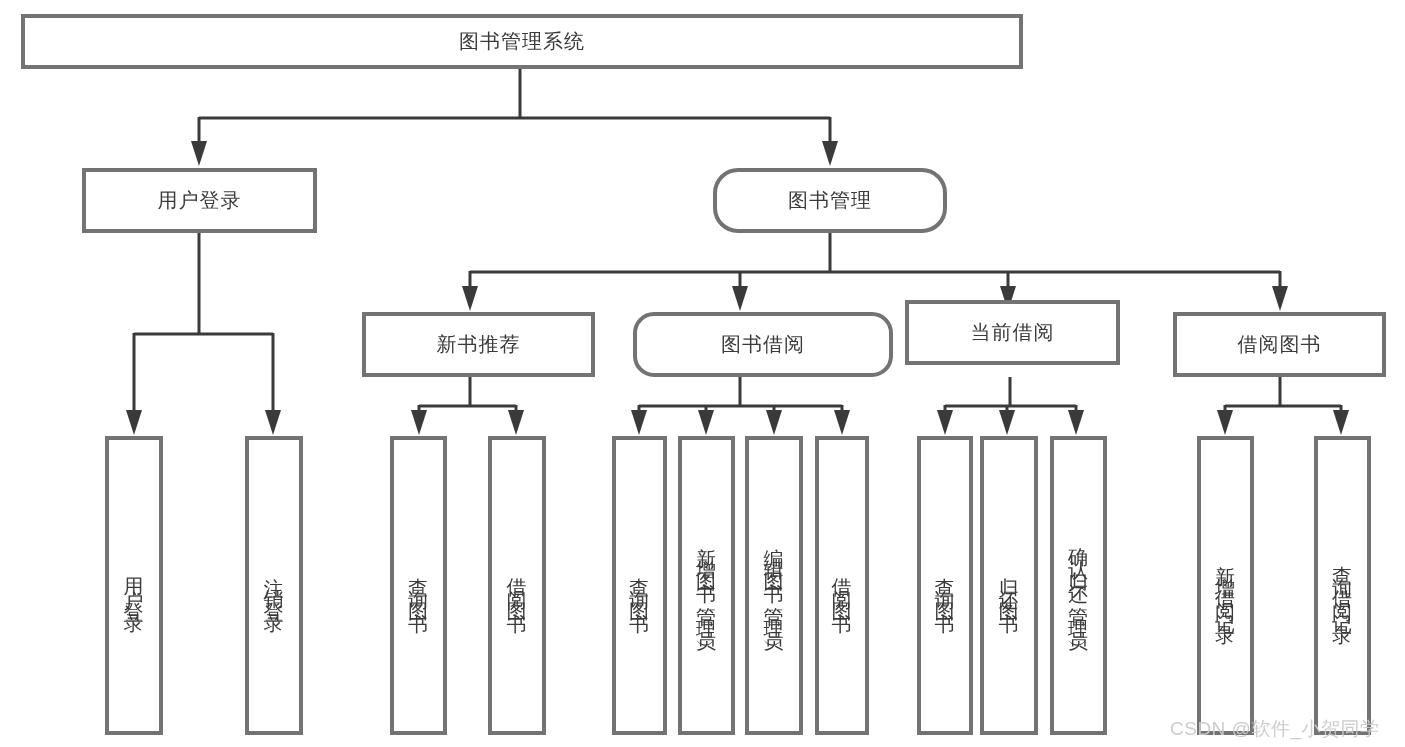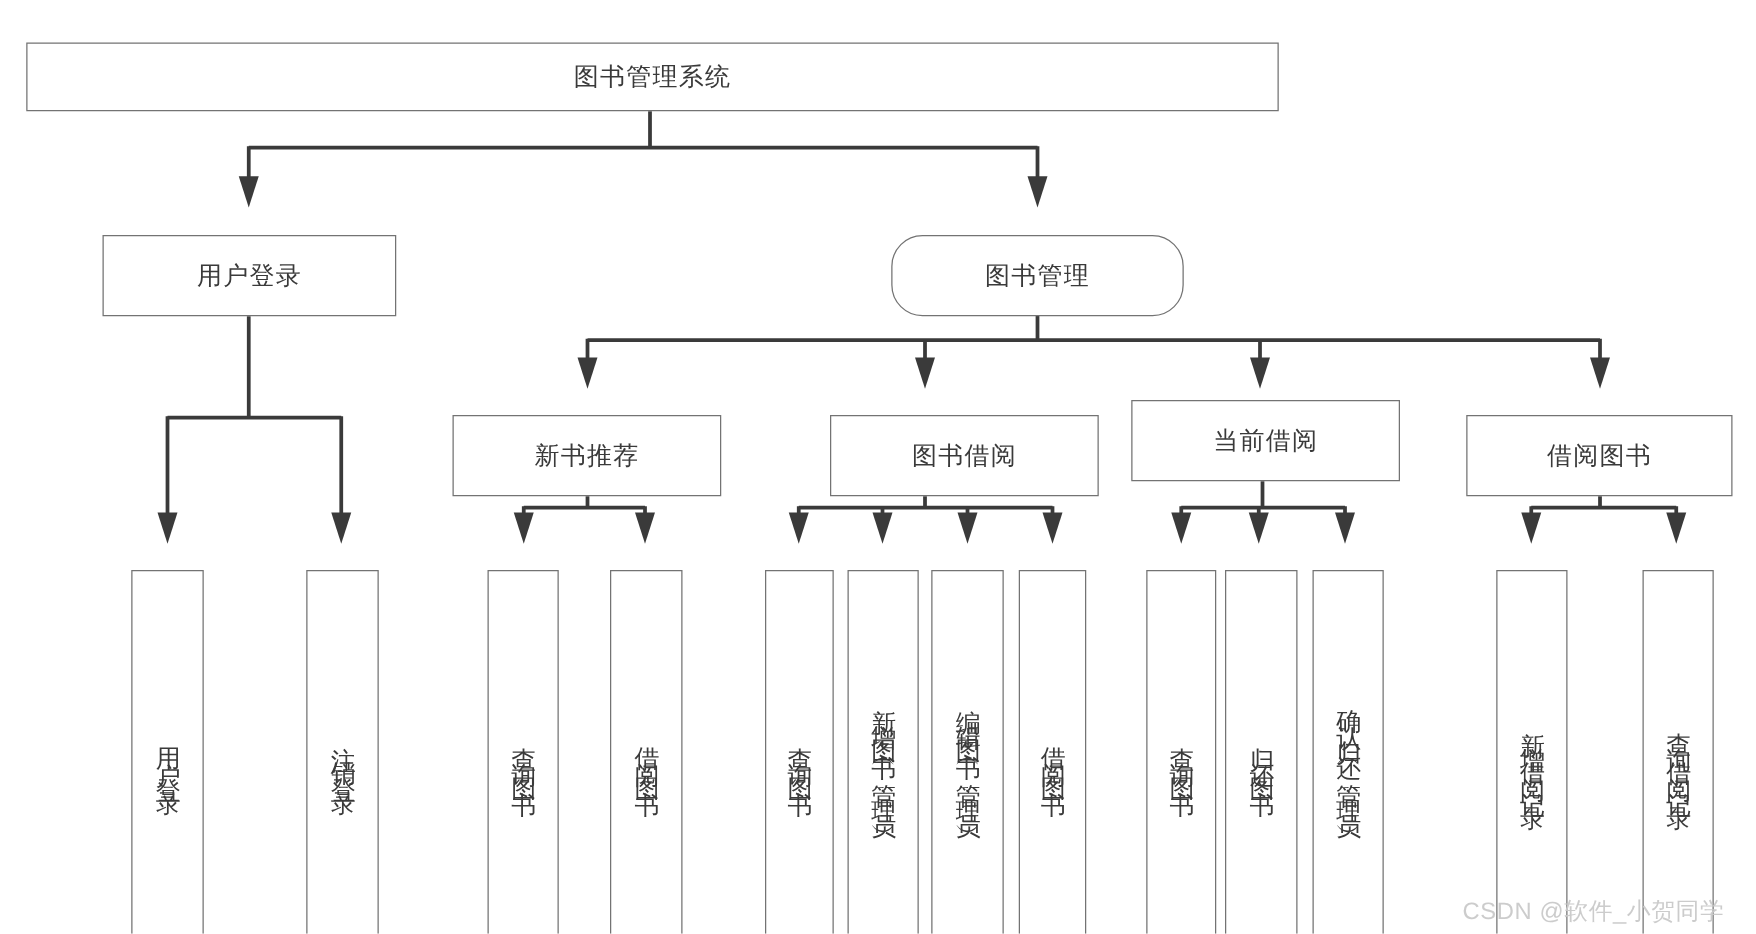--- a/index.html
+++ b/index.html
@@ -13,26 +13,25 @@
   }
   svg.connectors {
     position: absolute;
     left: 0; top: 0;
     width: 1405px; height: 747px;
   }
   .node {
     position: absolute;
     box-sizing: border-box;
     background: #ffffff;
-    border: 1px solid #737373;
+    border: 4px solid #737373;
     display: flex;
     align-items: center;
     justify-content: center;
     color: #3a3a3a;
-    margin-top: 20px;
   }
   .hnode { font-size: 20px; letter-spacing: 1px; white-space: nowrap; }
   .leaf  { }
   .vtext {
     writing-mode: vertical-rl;
     text-orientation: mixed;
     font-size: 20px;
     letter-spacing: 12px;
     color: #3a3a3a;
     line-height: 1;
@@ -94,22 +93,22 @@
       <polygon points="1217,410 1233,410 1225,435"></polygon>
       <polygon points="1333,410 1349,410 1341,435"></polygon>
     </g>
   </svg>
 
   <div class="node hnode" style="left:21px; top:14px; width:1002px; height:55px;">图书管理系统</div>
 
   <div class="node hnode" style="left:82px; top:168px; width:235px; height:65px;">用户登录</div>
   <div class="node hnode" style="left:713px; top:168px; width:234px; height:65px;border-radius:25px;">图书管理</div>
 
-  <div class="node hnode" style="left:362px; top:312px; width:215px; height:65px;">新书推荐</div>
-  <div class="node hnode" style="left:664px; top:312px; width:215px; height:65px;">图书借阅</div>
+  <div class="node hnode" style="left:362px; top:312px; width:233px; height:65px;">新书推荐</div>
+  <div class="node hnode" style="left:633px; top:312px; width:260px; height:65px;border-radius:21px;">图书借阅</div>
   <div class="node hnode" style="left:905px; top:300px; width:215px; height:65px;">当前借阅</div>
   <div class="node hnode" style="left:1173px; top:312px; width:213px; height:65px;">借阅图书</div>
 
   <div class="node leaf" style="left:105px; top:436px; width:58px; height:299px;">
     <span class="vtext">用户登录</span>
   </div>
   <div class="node leaf" style="left:245px; top:436px; width:58px; height:299px;">
     <span class="vtext">注销登录</span>
   </div>
   <div class="node leaf" style="left:390px; top:436px; width:57px; height:299px;">

